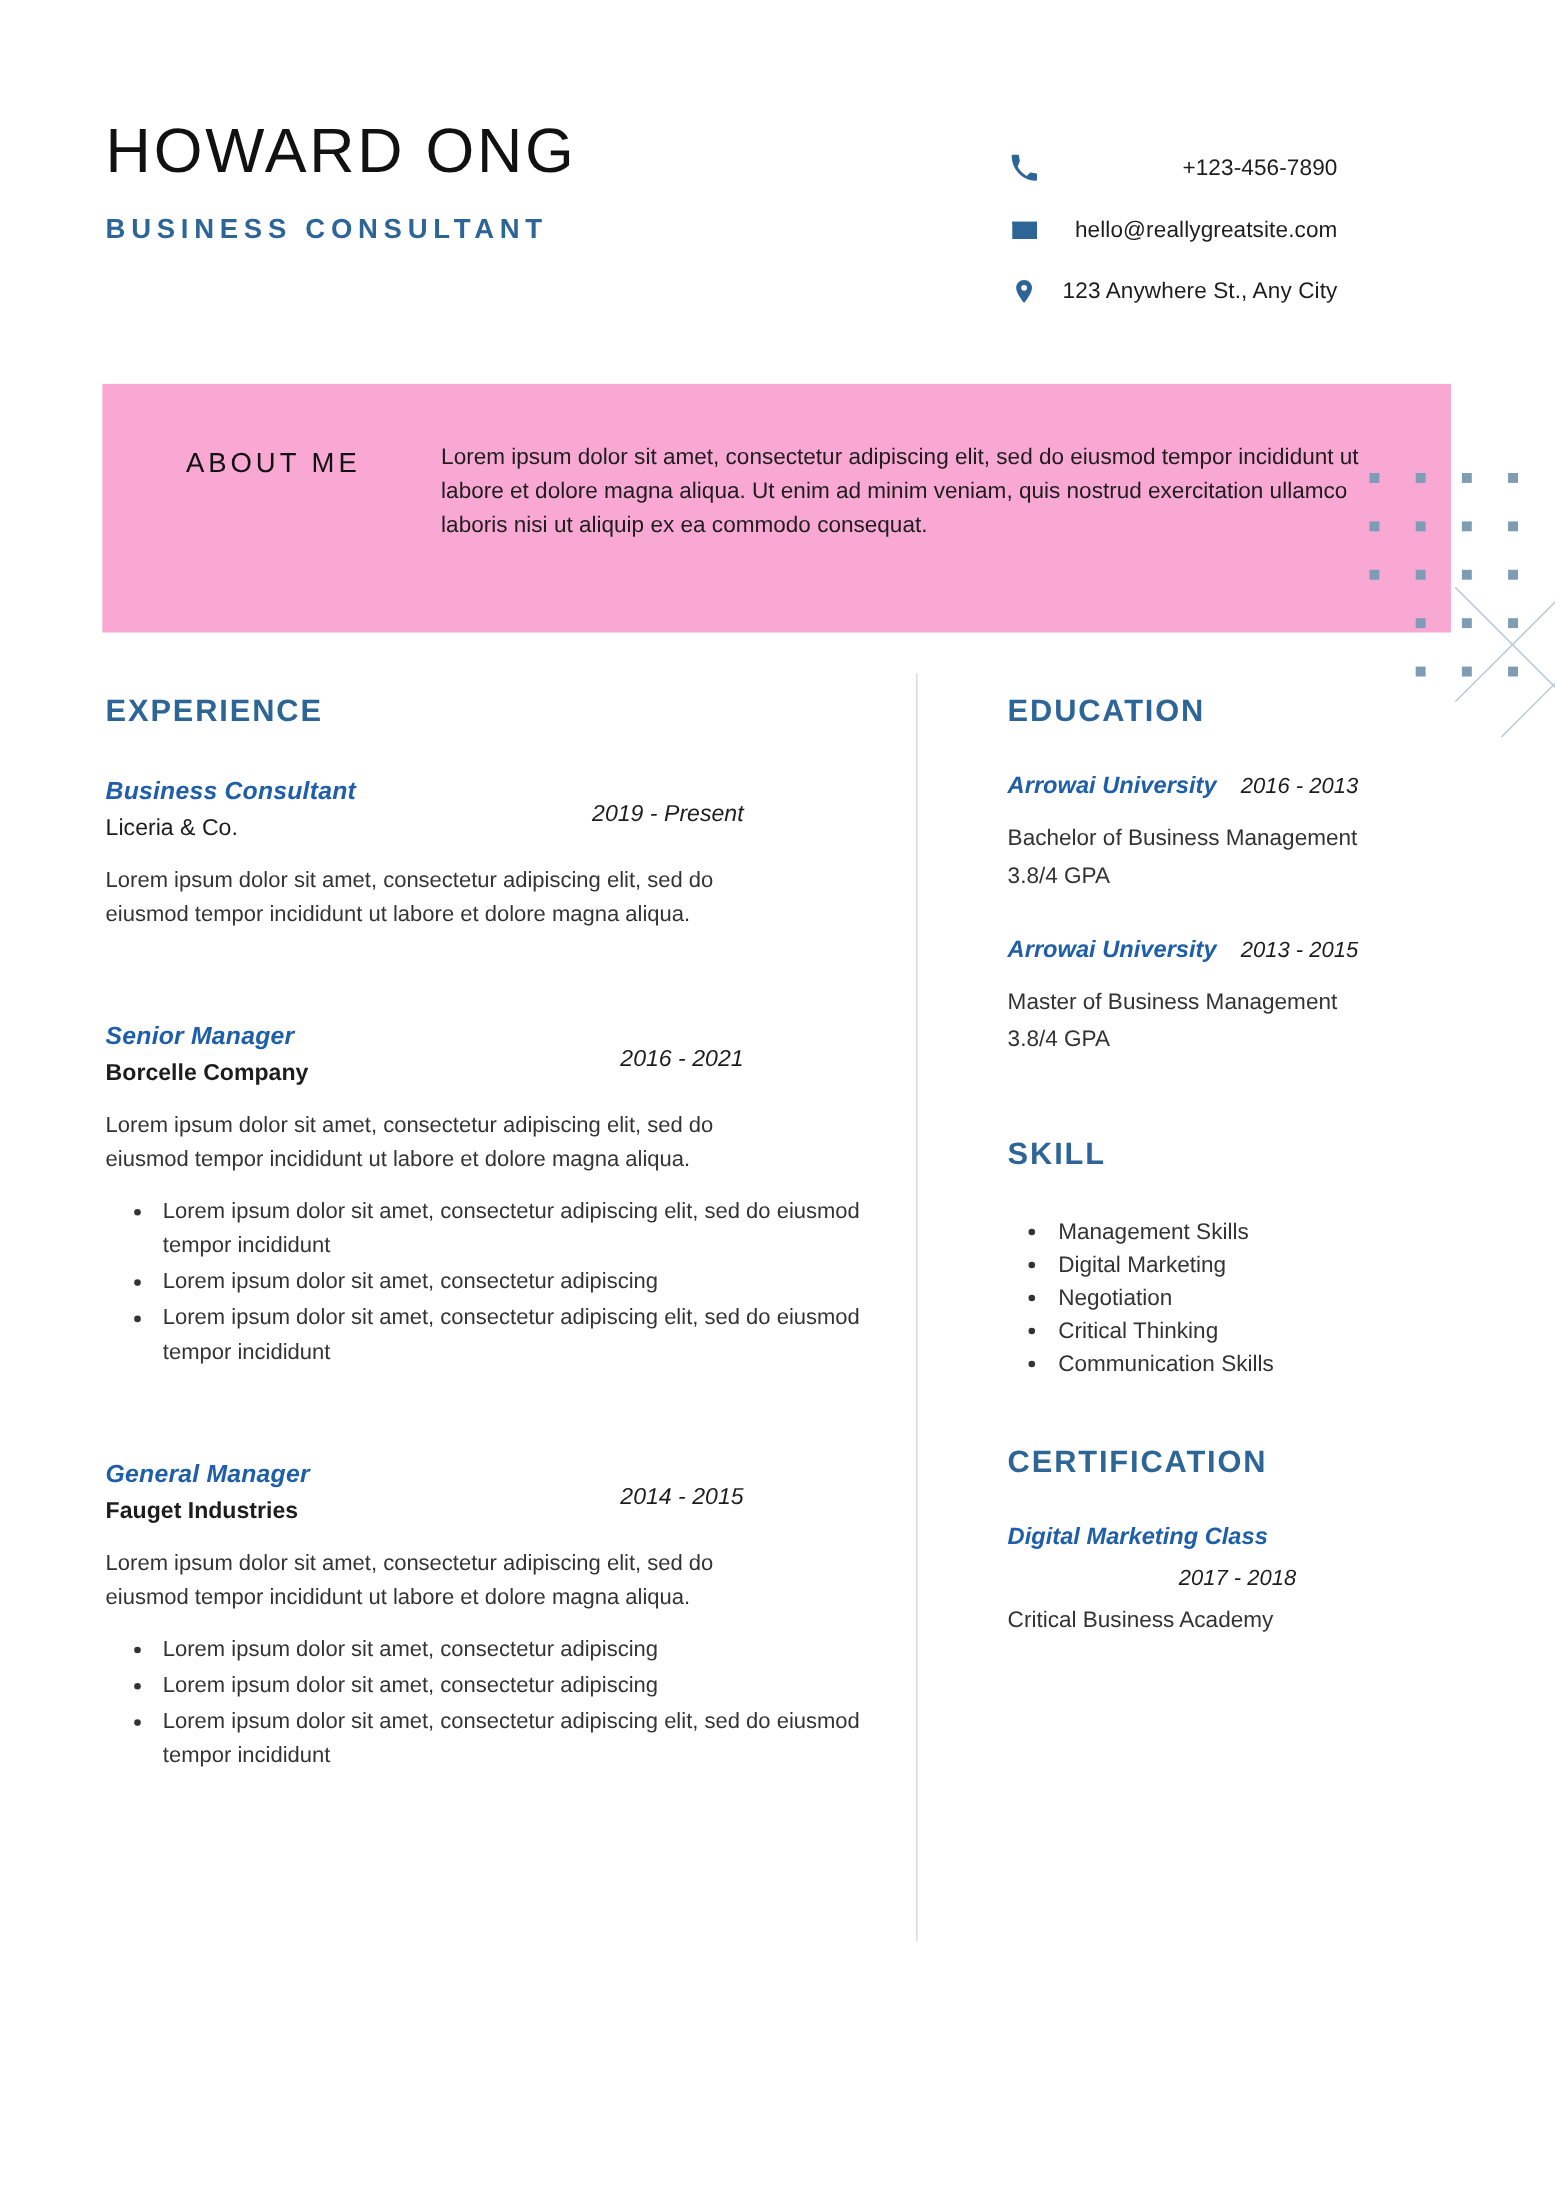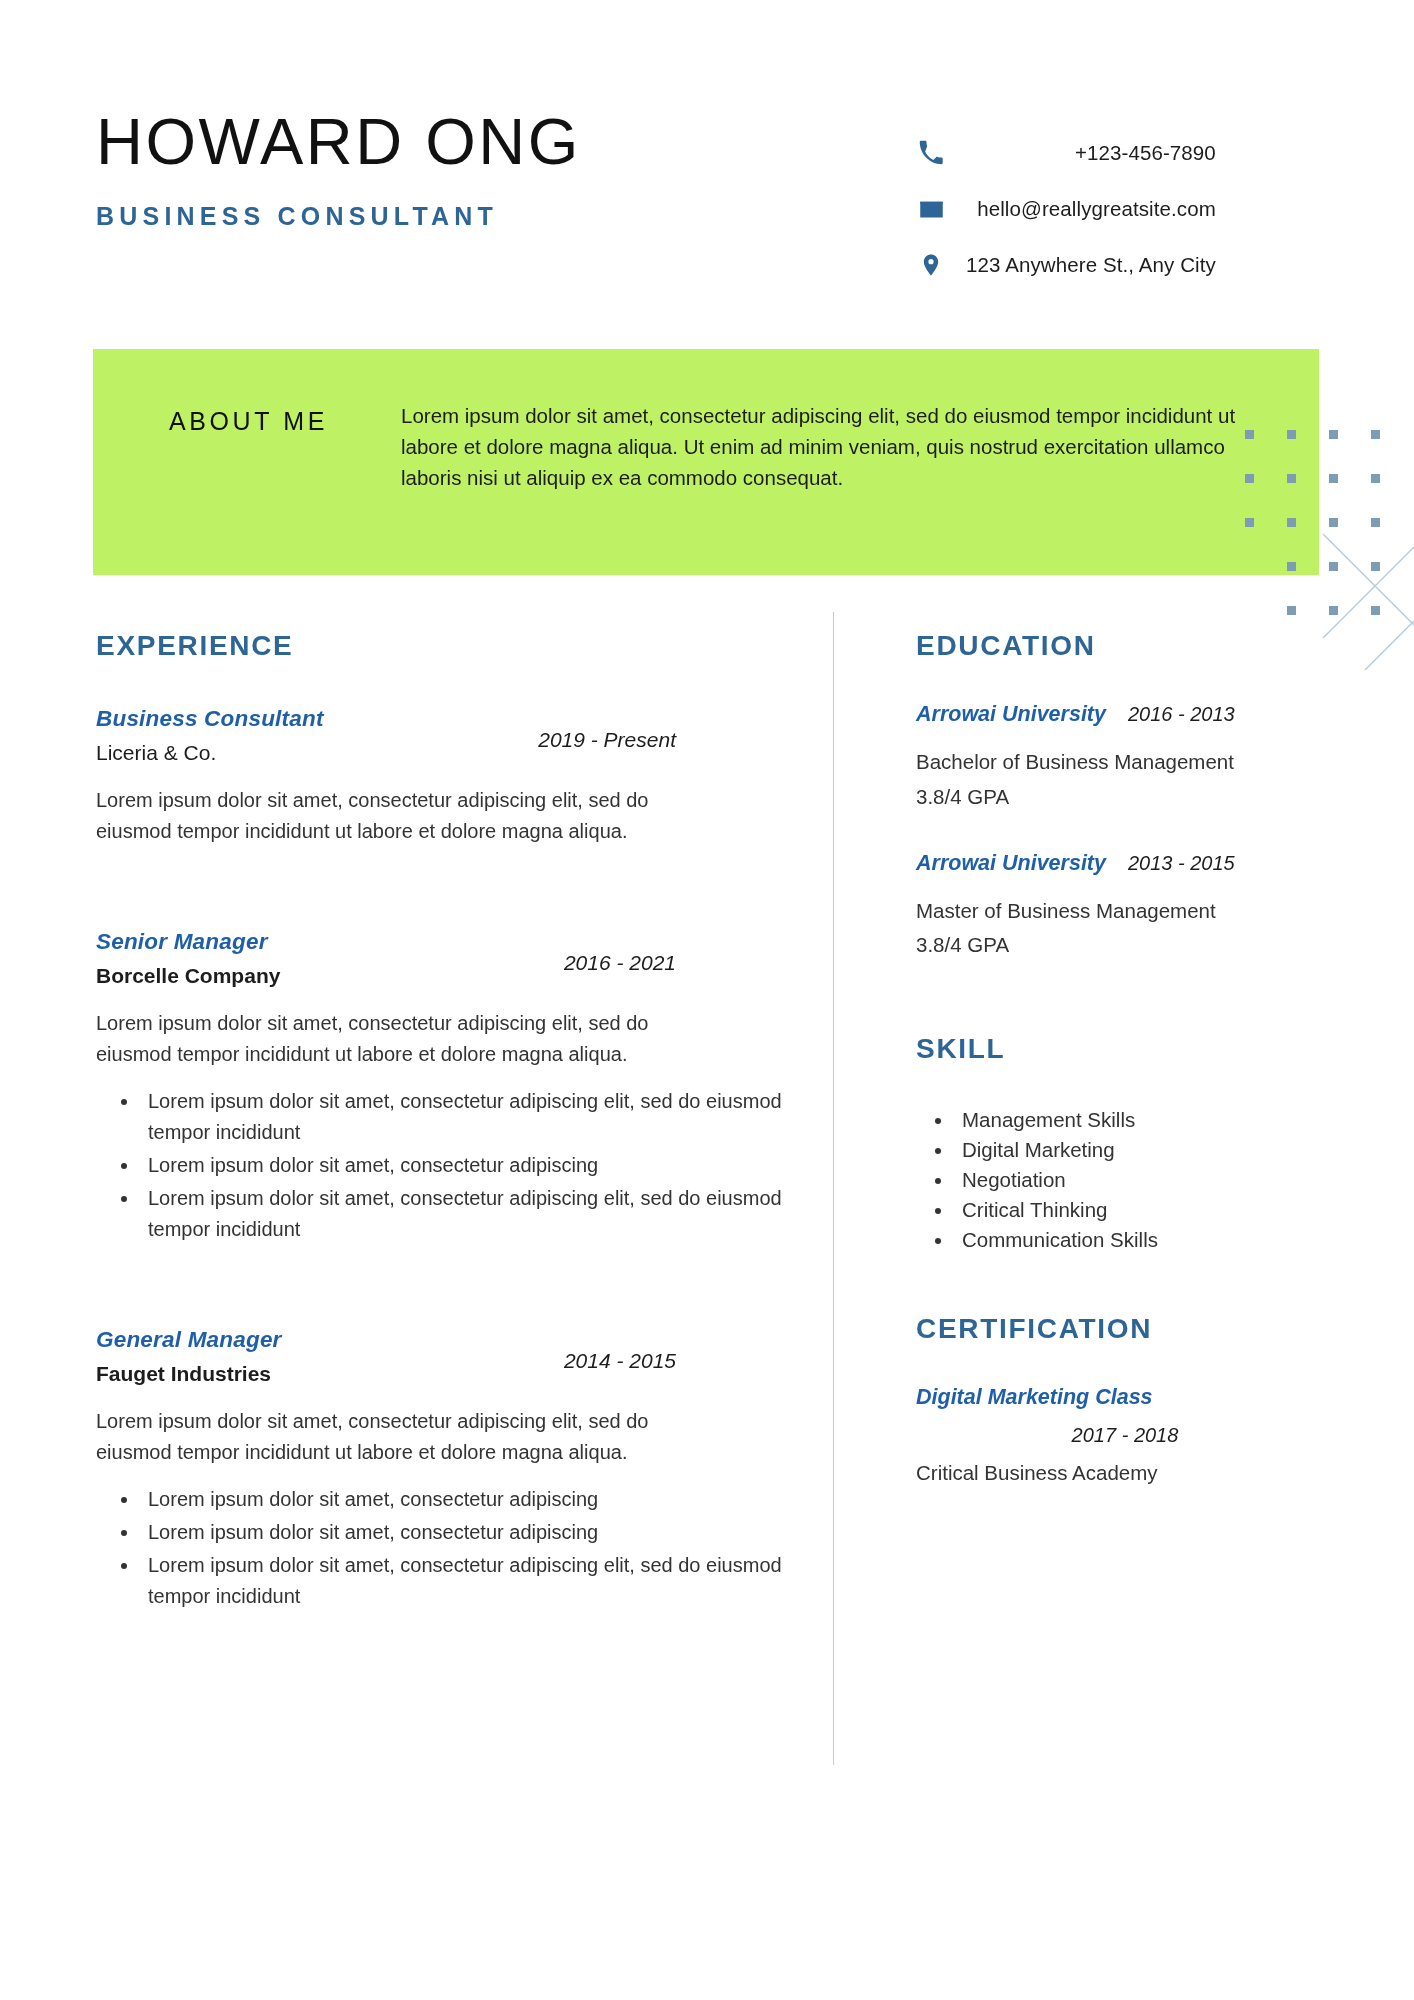--- a/index.html
+++ b/index.html
@@ -9,40 +9,40 @@
     font-family:"Liberation Sans", sans-serif;
     color:#2b2b2b;
     position:relative;
     overflow:hidden;
   }
   .page { position:relative; width:1414px; height:2000px; }
 
   
   .header { position:absolute; left:96px; top:108px; width:1230px; }
   .name {
-    font-size:65px; font-weight:300; letter-spacing:2.5px;
+    font-size:57px; font-weight:300; letter-spacing:2.5px;
     color:#111111; line-height:1.05; white-space:nowrap;
   }
   .role {
     margin-top:26px;
     font-size:25px; font-weight:700; letter-spacing:5.2px;
     color:#2e6597; white-space:nowrap;
   }
 
   .contact { position:absolute; left:916px; top:138px; }
   .c-row { display:flex; align-items:center; margin-bottom:26px;justify-content:space-between; }
   .c-ico { width:30px; height:30px; margin-right:20px; display:flex; align-items:center; justify-content:center; flex:0 0 auto; }
   .c-ico svg { display:block; }
   .c-txt { font-size:20.5px; color:#1d1d1d; white-space:nowrap; letter-spacing:.1px; }
 
   
   .about {
     position:absolute; left:93px; top:349px;
     width:1226px; height:226px;
-    background:#bef264;
+    background:#f9a8d4;
   }
   .about-label {
     position:absolute; left:76px; top:58px;
     font-size:25px; font-weight:300; letter-spacing:3.6px; color:#111111;
   }
   .about-body {
     position:absolute; left:308px; top:51px; width:850px;
     font-size:20.5px; line-height:1.52; color:#1d1d1d;
   }
 

